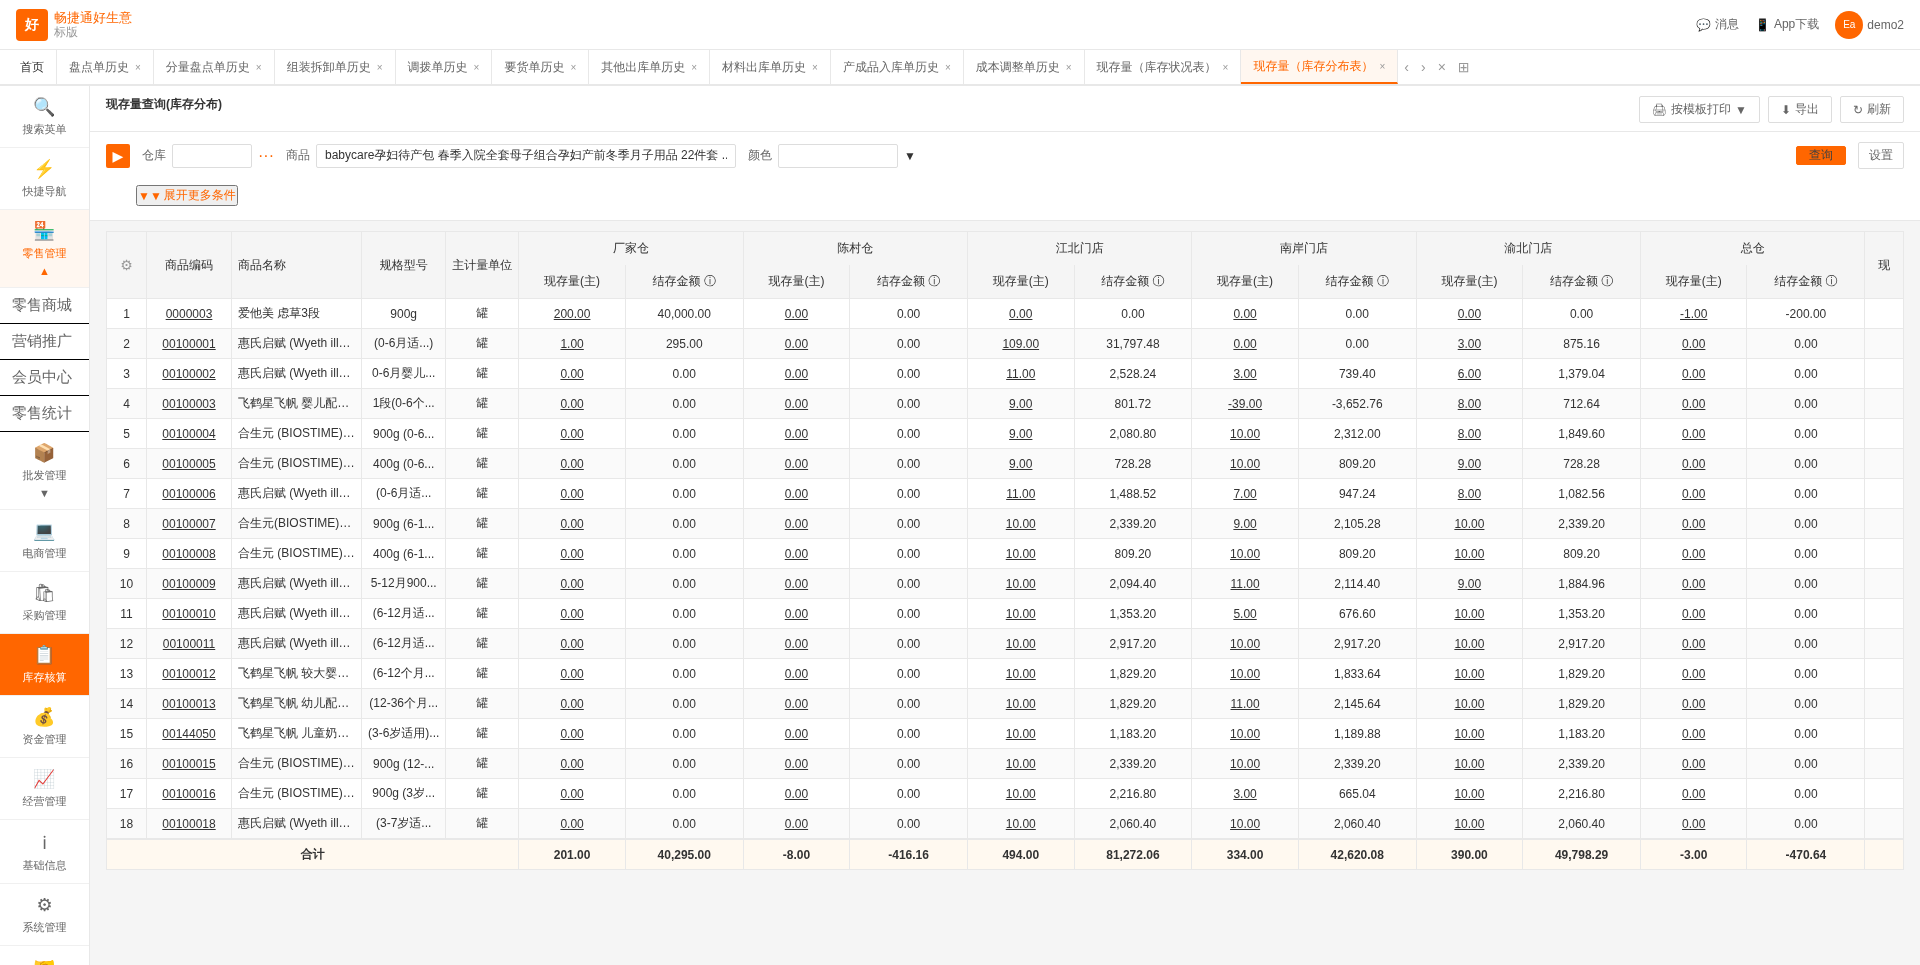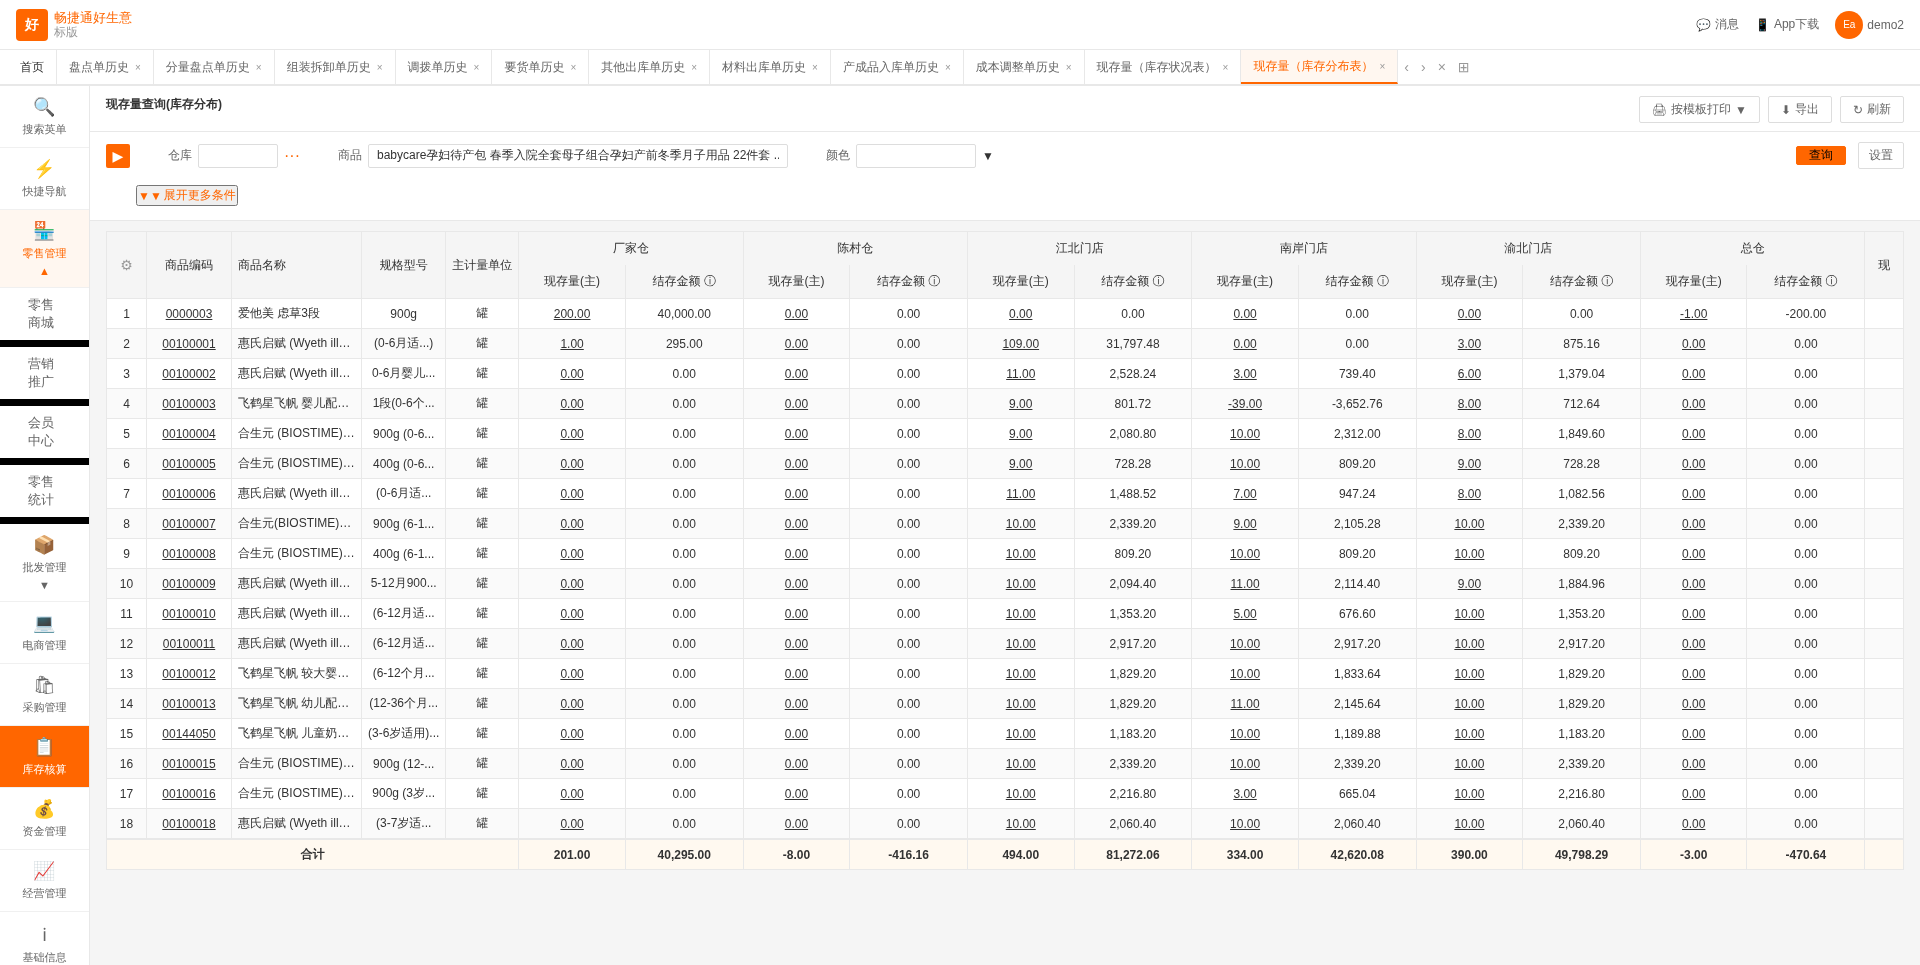--- a/index.html
+++ b/index.html
@@ -26,38 +26,38 @@
 
     
     .main-layout { display: flex; height: calc(965px - 50px - 36px); }
 
     
     .sidebar { width: 90px; background: #fff; border-right: 1px solid #e8e8e8; display: flex; flex-direction: column; overflow-y: auto; }
     .sidebar::-webkit-scrollbar { display: none; }
     .sidebar-item { display: flex; flex-direction: column; align-items: center; justify-content: center; padding: 10px 4px; cursor: pointer; color: #666; font-size: 11px; gap: 4px; border-bottom: 1px solid #f0f0f0; }
     .sidebar-item.active { color: #ff6600; background: #fff3eb; }
     .sidebar-item .s-icon { font-size: 18px; }
-    .sidebar-sub-item { padding: 8px 28px; font-size: 13px; color: #666; cursor: pointer; border-bottom: 7px solid #000000; }
+    .sidebar-sub-item { padding: 8px 12px; font-size: 15px; color: #666; cursor: pointer; border-bottom: 1px solid #000000; }
 
     
     .content { flex: 1; display: flex; flex-direction: column; overflow: hidden; background: #f5f5f5; }
 
     
     .page-header { background: #fff; padding: 10px 16px 0; border-bottom: 1px solid #e8e8e8; }
     .page-title { font-size: 12px; font-weight: bold; color: #333; margin-bottom: 8px; }
     .page-actions { display: flex; justify-content: flex-end; gap: 8px; margin-bottom: 8px; }
     .btn-action { display: flex; align-items: center; gap: 4px; padding: 4px 12px; border: 1px solid #ddd; background: #fff; cursor: pointer; font-size: 12px; color: #666; border-radius: 2px; }
-    .btn-primary { background: #ff6600; color: #000000; border: 1px solid #ff6600; padding: 0 12px; cursor: pointer; font-size: 12px; border-radius: 2px; }
+    .btn-primary { background: #ff6600; color: #404040; border: 1px solid #ff6600; padding: 0 12px; cursor: pointer; font-size: 12px; border-radius: 2px; }
     .btn-secondary { background: #fff; color: #666; border: 1px solid #ddd; padding: 4px 10px; cursor: pointer; font-size: 12px; border-radius: 2px; }
 
     
     .filter-bar { background: #fff; padding: 10px 16px; display: flex; align-items: center; gap: 12px; flex-wrap: wrap; }
     .filter-row { display: flex; align-items: center; gap: 12px; width: 100%; }
     .filter-item { display: flex; align-items: center; gap: 6px; }
-    .filter-label { color: #666; font-size: 12px; white-space: nowrap; margin-left: 26px; }
+    .filter-label { color: #666; font-size: 12px; white-space: nowrap; }
     .filter-input { border: 1px solid #ddd; border-radius: 2px; padding: 4px 8px; font-size: 12px; color: #333; min-width: 80px; }
     .filter-input-wide { min-width: 400px; border: 1px solid #ddd; border-radius: 2px; padding: 4px 8px; font-size: 12px; color: #333; }
     .filter-dots { color: #ff6600; font-size: 16px; cursor: pointer; }
     .expand-btn { color: #ff6600; font-size: 12px; cursor: pointer; display: flex; align-items: center; gap: 2px; }
     .orange-arrow { width: 24px; height: 24px; background: #ff6600; color: #fff; border: none; cursor: pointer; font-size: 14px; border-radius: 2px; display: flex; align-items: center; justify-content: center; }
 
     
     .table-container { flex: 1; overflow: auto; padding: 10px 16px; }
     .data-table { width: 100%; border-collapse: collapse; background: #fff; font-size: 12px; }
     .data-table th { background: #f5f5f5; border: 1px solid #e8e8e8; padding: 8px 6px; white-space: nowrap; color: #333; font-weight: normal; position: sticky; top: 0; z-index: 2; }

